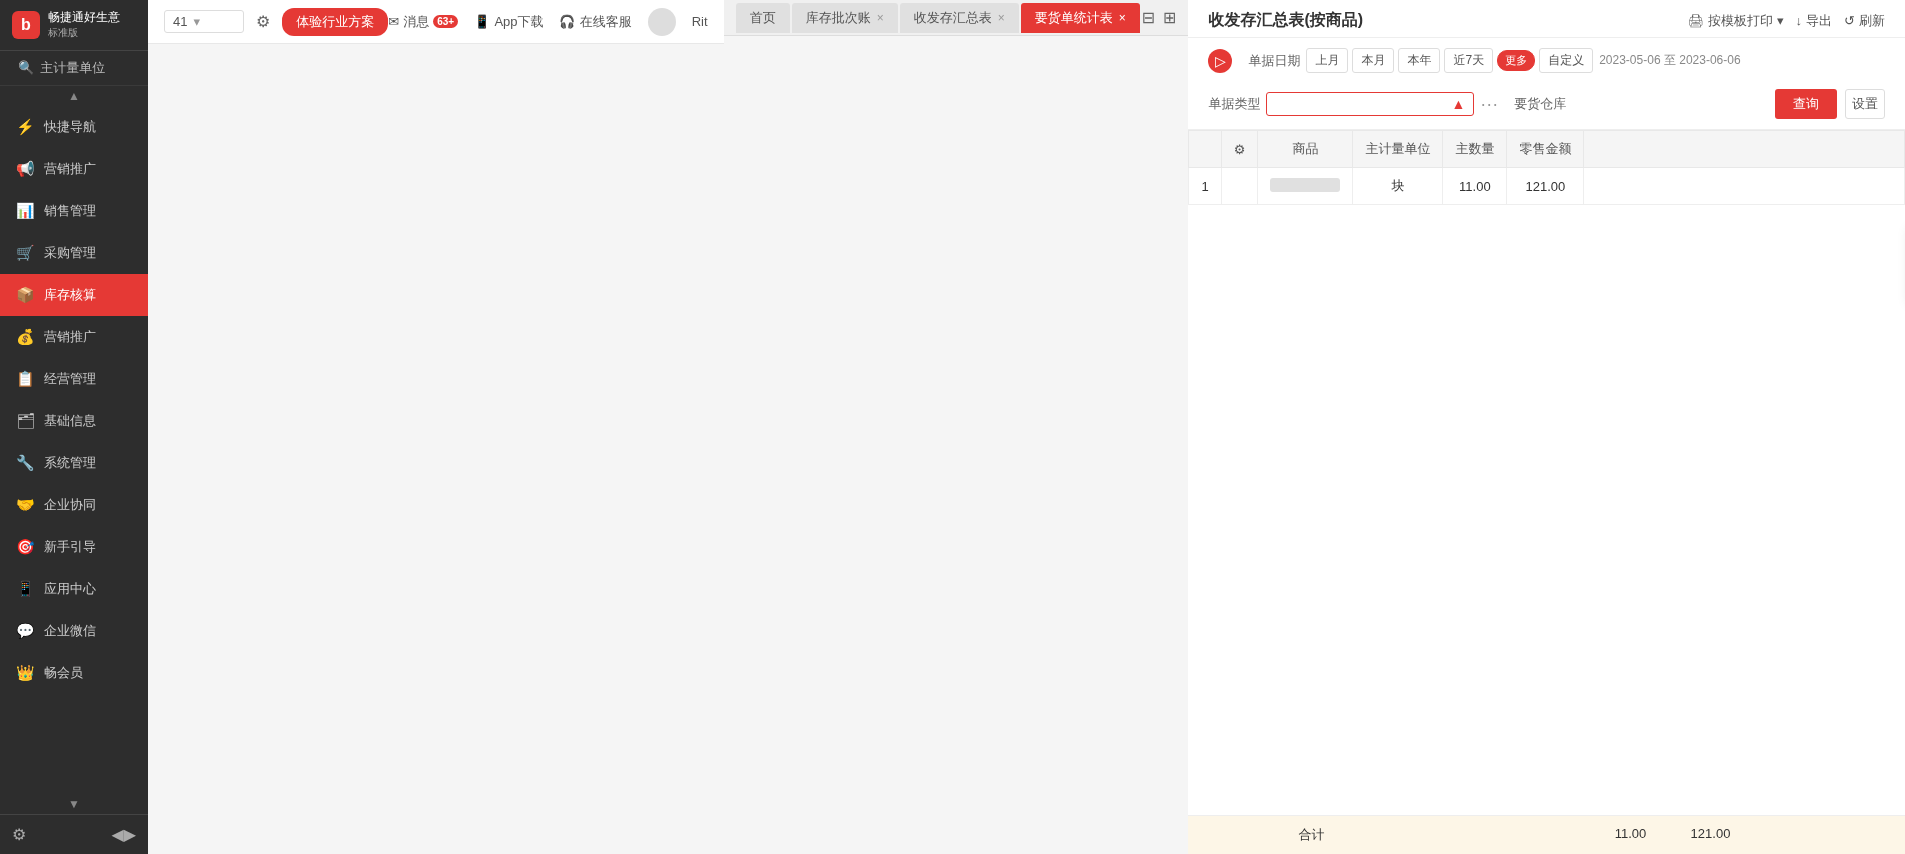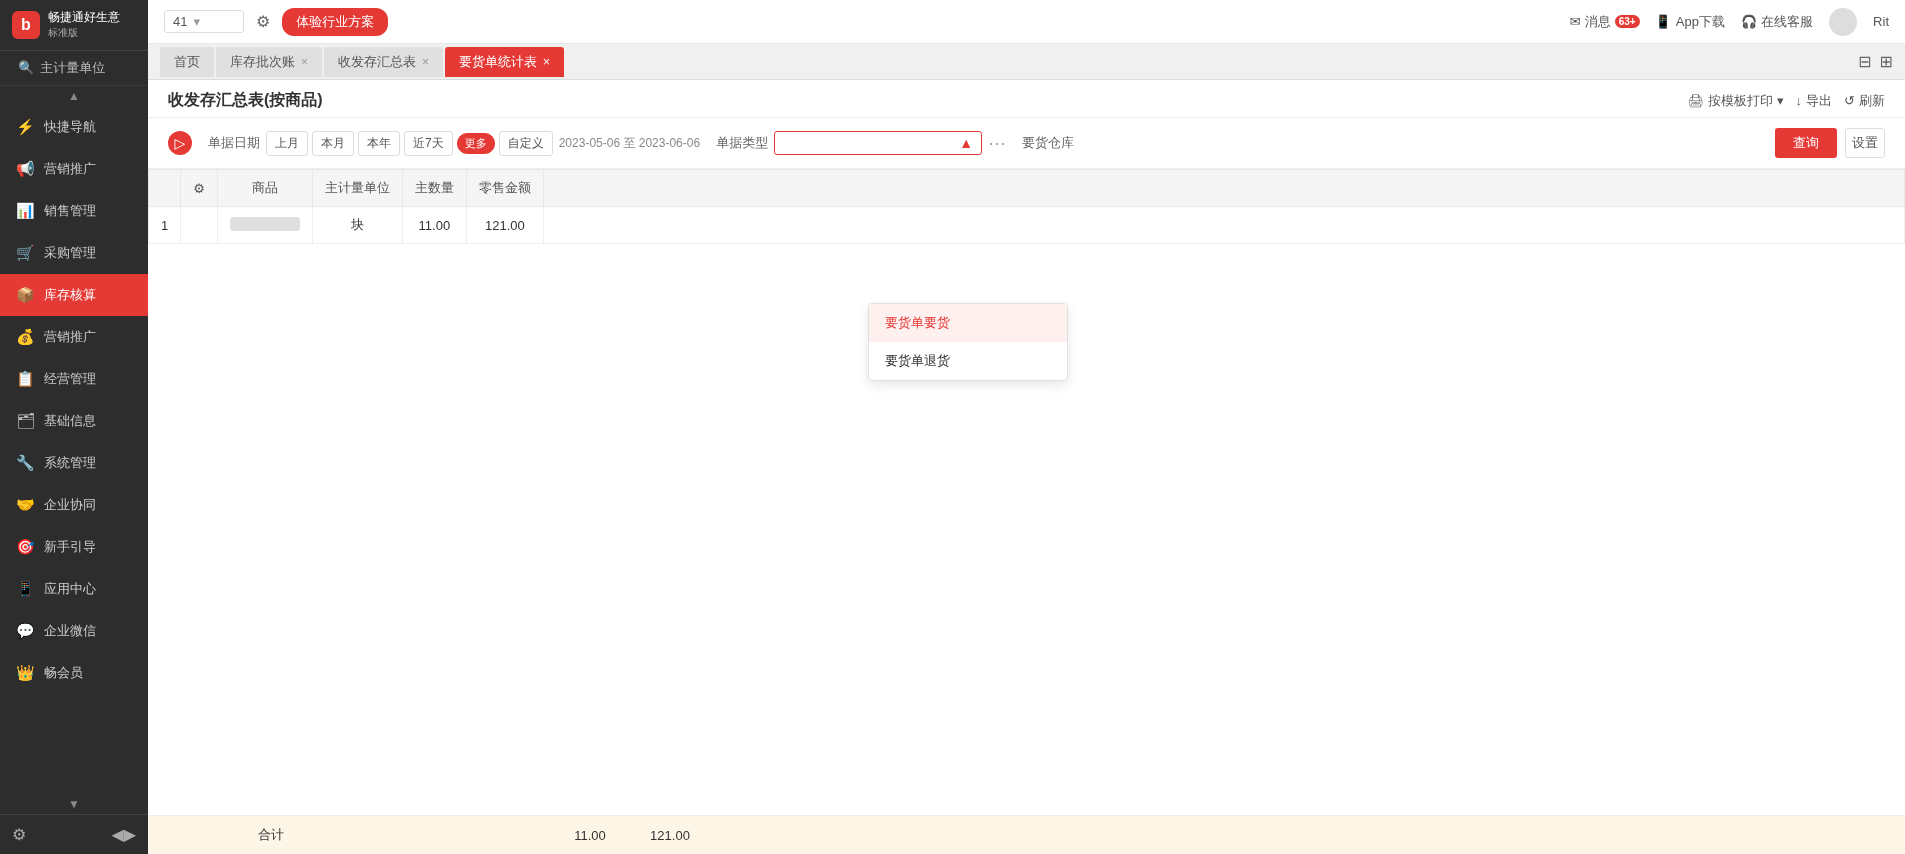--- a/index.html
+++ b/index.html
@@ -70,21 +70,20 @@
       padding: 10px 12px;
       border-top: 1px solid #444;
       justify-content: space-between;
     }
     .sidebar-footer-icon { color: #aaa; cursor: pointer; font-size: 16px; }
 
     
     .main-area {
       flex: 1;
       display: flex;
-      flex-direction: column;
       overflow: hidden;
     }
 
     
     .topbar {
       background: #fff;
       border-bottom: 1px solid #e8e8e8;
       display: flex;
       align-items: center;
       padding: 0 16px;
@@ -558,21 +557,21 @@
             </td>
             <td>块</td>
             <td>11.00</td>
             <td>121.00</td>
             <td></td>
           </tr>
         </tbody>
       </table>
     </div>
 
-    <div style="position:absolute; bottom:0; left:0; right:0; background:#fdf6e7; border-top:1px solid #eee; padding:10px 12px; display:flex; align-items:center; font-size:13px; color:#333;">
+    <div style="position:absolute; bottom:0; left:0; right:0; background:#fdf6e7; border-top:1px solid #eee; padding:10px 12px; display:flex; align-items:flex-start; font-size:13px; color:#333;">
       <span style="width:50px; display:inline-block;"></span>
       <span style="width:40px; display:inline-block;"></span>
       <span style="width:180px; display:inline-block; padding-left:8px;">合计</span>
       <span style="width:120px; display:inline-block; text-align:center;"></span>
       <span style="width:80px; display:inline-block; text-align:center;">11.00</span>
       <span style="width:80px; display:inline-block; text-align:center;">121.00</span>
     </div>
 
   </div>
 </div>

